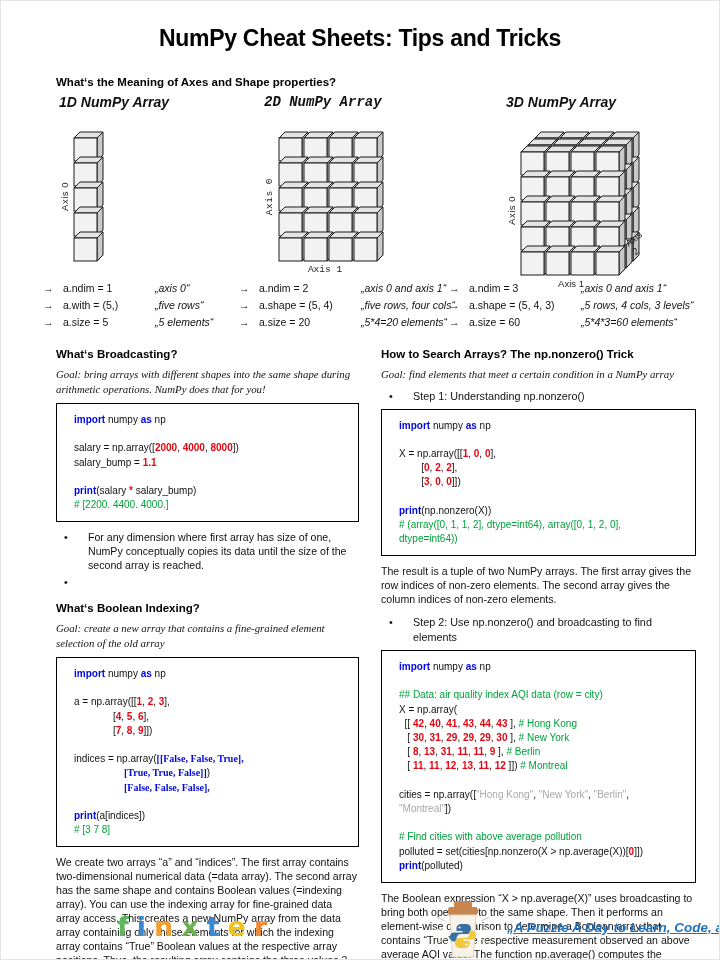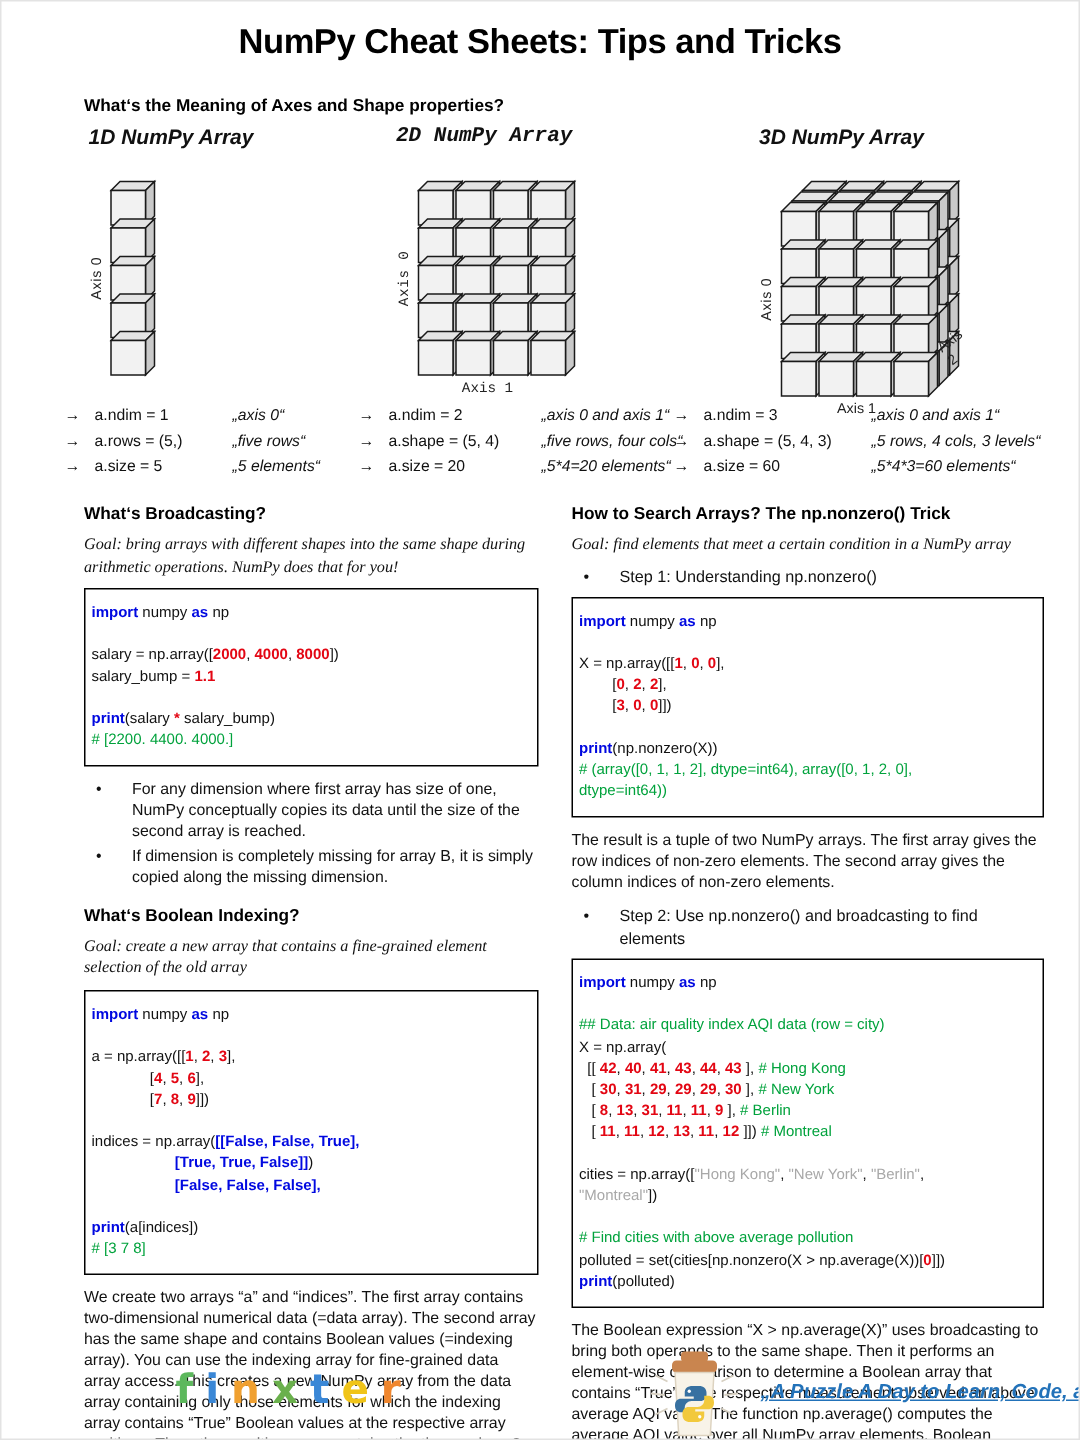--- a/index.html
+++ b/index.html
@@ -4,21 +4,21 @@
 <style>
   html,body{margin:0;padding:0;background:#fff;}
   .page{
     position:relative;width:720px;height:960px;margin:0 auto;
     background:#fff;border:1px solid #e3e3e3;box-sizing:border-box;
     font-family:"Liberation Sans","DejaVu Sans",sans-serif;color:#111;
     overflow:hidden;
   }
   .title{
     text-align:center;font-size:23px;font-weight:bold;letter-spacing:-0.3px;
-    padding-top:13px;color:#000;
+    padding-top:24px;color:#000;
   }
   .sec-heading{
     margin:24px 16px 0 55px;font-size:11.5px;font-weight:bold;color:#000;
   }
   
   .diagrams{position:relative;height:182px;margin-top:6px;}
   .arr-block{position:absolute;top:0;}
   .arr-label{font-size:14px;font-weight:bold;font-style:italic;margin-bottom:20px;}
   .arr-fig{display:flex;align-items:center;}
   .axis-left{
@@ -43,30 +43,30 @@
   .facts-col.c3 .f-code{width:112px;}
   .f-quote{font-style:italic;white-space:nowrap;}
   
   .cols{display:flex;margin:12px 25px 0 55px;gap:22px;}
   .col-left{width:303px;flex:none;}
   .col-right{width:315px;flex:none;}
   .h3{font-size:11.5px;font-weight:bold;margin:0 0 7px 0;color:#000;}
   .h3.spaced{margin-top:12px;}
   .goal{font-style:italic;font-size:10.8px;line-height:14.5px;margin:0 0 7px 0;font-family:Liberation Serif, serif;}
   .codebox{
-    border:1px solid #000;padding:9px 4px;margin:2px 0 9px 0;
+    border:1px solid #000;padding:9px 17px;margin:2px 0 9px 0;
     font-size:10px;line-height:14.2px;
   }
   .codebox .cl{white-space:pre;}
   .t-p{color:#111;}
   .t-k{color:#0008e0;font-weight:bold;}
   .t-n{color:#e30613;font-weight:bold;}
   .t-c{color:#00a23c;}
   .t-s{color:#a8a8a8;}
-  .t-b{color:#0008e0;font-weight:bold;}
+  .t-b{color:#0008e0;font-weight:bold;font-family:Liberation Serif, serif;}
   .para{font-size:10.6px;line-height:13.9px;margin:0 0 8px 0;}
   .bullet{display:flex;font-size:10.6px;line-height:13.9px;margin-bottom:3px;}
   .b-dot{width:24px;padding-left:8px;flex:none;}
   .b-text{flex:1;}
   .step{display:flex;font-size:10.8px;line-height:15px;margin:0 0 5px 0;}
   
   .footer{position:absolute;left:0;right:0;top:898px;height:62px;}
   .finxter{
     position:absolute;left:116px;top:12px;font-size:27px;font-weight:bold;
     letter-spacing:8px;font-family:"DejaVu Sans",sans-serif;
@@ -376,21 +376,21 @@
 
   <div class="facts">
     <div class="facts-col c1" style="left:42px;width:200px;">
       <div class="fact-line">
           <span class="f-arrow">→</span>
           <span class="f-code">a.ndim = 1</span>
           <span class="f-quote">„axis 0“</span>
         </div>
       <div class="fact-line">
           <span class="f-arrow">→</span>
-          <span class="f-code">a.rows = (5,)</span>
+          <span class="f-code">a.with = (5,)</span>
           <span class="f-quote">„five rows“</span>
         </div>
       <div class="fact-line">
           <span class="f-arrow">→</span>
           <span class="f-code">a.size = 5</span>
           <span class="f-quote">„5 elements“</span>
         </div>
     </div>
     <div class="facts-col c2" style="left:238px;width:218px;">
       <div class="fact-line">
@@ -441,21 +441,20 @@
           <div class="cl">&nbsp;</div>
           <div class="cl"><span class="t-k">print</span><span class="t-p">(salary </span><span class="t-n">*</span><span class="t-p"> salary_bump)</span></div>
           <div class="cl"><span class="t-c"># [2200. 4400. 4000.]</span></div>
         </div>
       <div class="bullet">
         <span class="b-dot">•</span>
         <span class="b-text">For any dimension where first array has size of one, NumPy conceptually copies its data until the size of the second array is reached.</span>
       </div>
       <div class="bullet">
         <span class="b-dot">•</span>
-        <span class="b-text">If dimension is completely missing for array B, it is simply copied along the missing dimension.</span>
       </div>
       <div class="h3 spaced">What‘s Boolean Indexing?</div>
       <div class="goal">Goal: create a new array that contains a fine-grained element selection of the old array</div>
       <div class="codebox">
           <div class="cl"><span class="t-k">import</span><span class="t-p"> numpy </span><span class="t-k">as</span><span class="t-p"> np</span></div>
           <div class="cl">&nbsp;</div>
           <div class="cl"><span class="t-p">a = np.array([[</span><span class="t-n">1</span><span class="t-p">, </span><span class="t-n">2</span><span class="t-p">, </span><span class="t-n">3</span><span class="t-p">],</span></div>
           <div class="cl"><span class="t-p">              [</span><span class="t-n">4</span><span class="t-p">, </span><span class="t-n">5</span><span class="t-p">, </span><span class="t-n">6</span><span class="t-p">],</span></div>
           <div class="cl"><span class="t-p">              [</span><span class="t-n">7</span><span class="t-p">, </span><span class="t-n">8</span><span class="t-p">, </span><span class="t-n">9</span><span class="t-p">]])</span></div>
           <div class="cl">&nbsp;</div>

